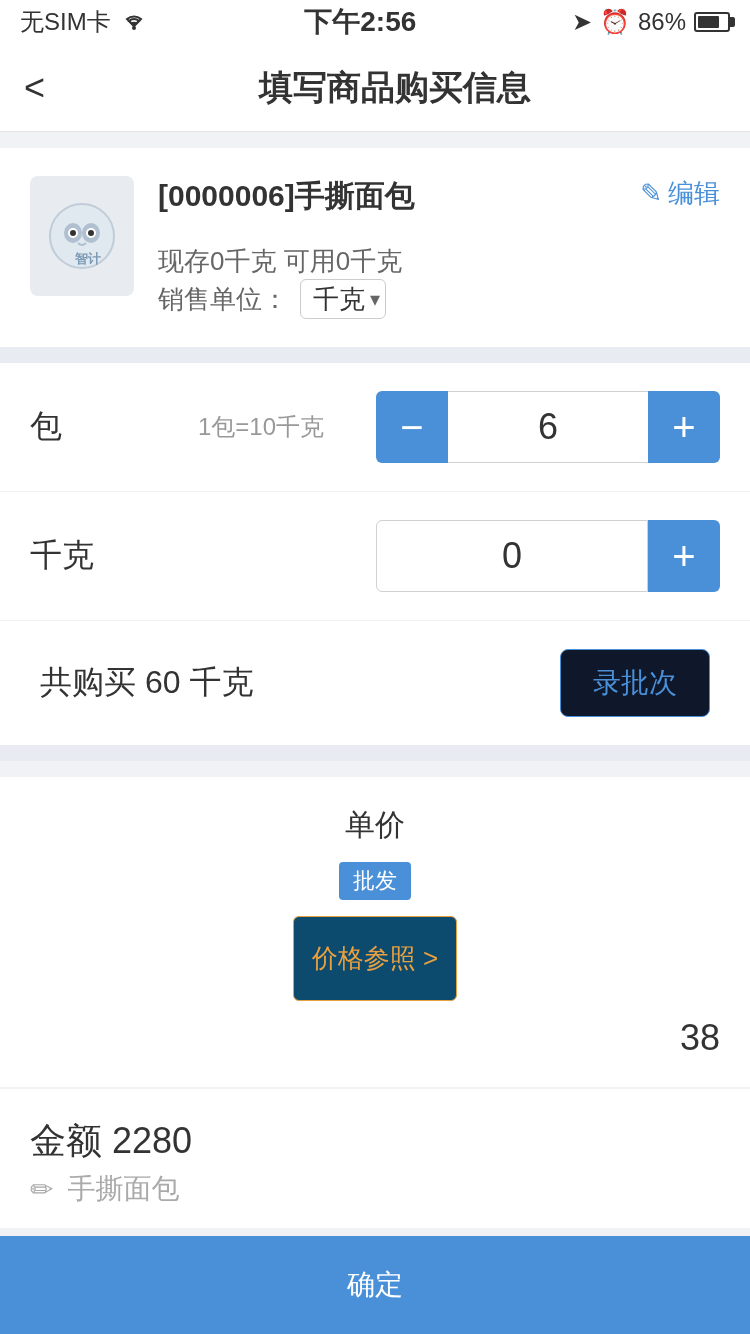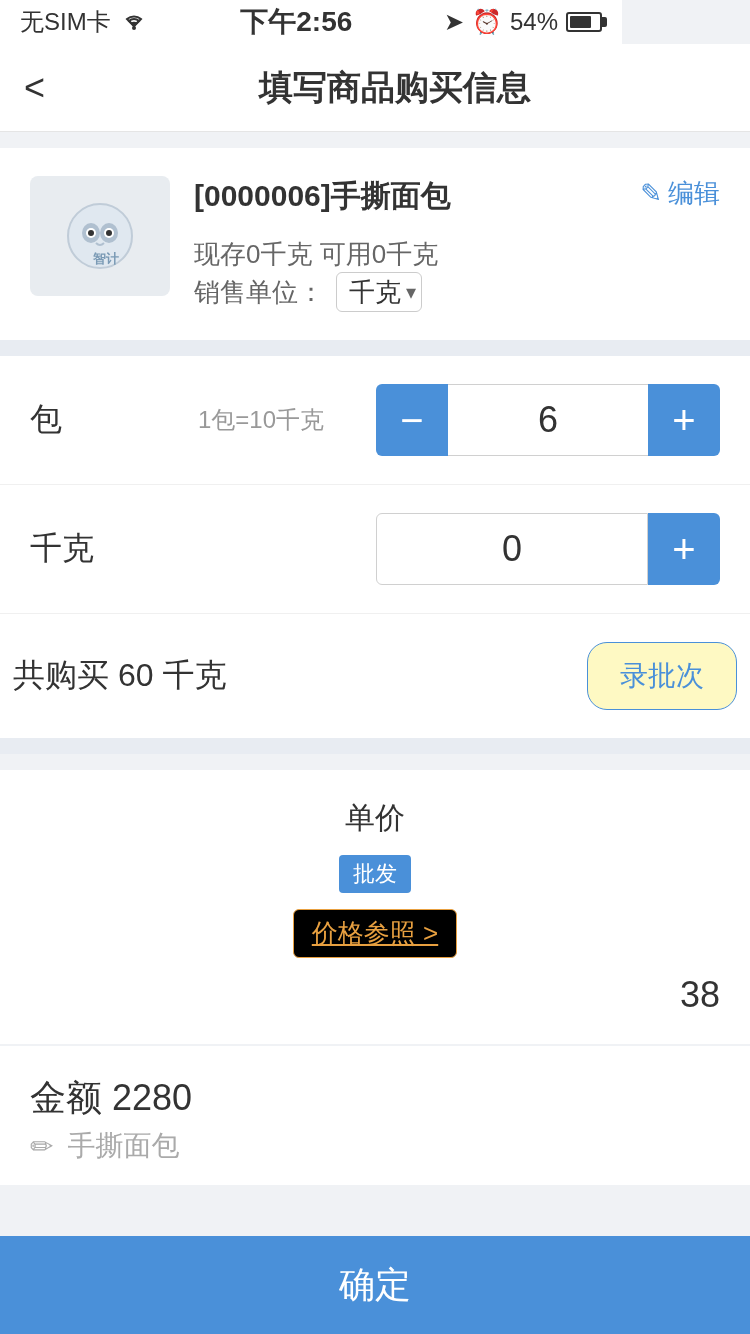--- a/index.html
+++ b/index.html
@@ -8,21 +8,21 @@
       width: 750px;
       min-height: 1334px;
       font-family: -apple-system, 'PingFang SC', 'Helvetica Neue', sans-serif;
       background: #f0f2f5;
       font-size: 28px;
       color: #333;
     }
 
     
     .status-bar {
-      width: 622px;
+      width: 750px;
       height: 44px;
       background: #fff;
       display: flex;
       align-items: center;
       justify-content: space-between;
       padding: 0 20px;
       font-size: 24px;
       color: #333;
       font-weight: 500;
     }
@@ -59,41 +59,41 @@
     .product-card {
       background: #fff;
       margin-top: 16px;
       padding: 28px 30px;
       display: flex;
       align-items: flex-start;
       gap: 24px;
       position: relative;
     }
     .product-thumb {
-      width: 140px;
+      width: 104px;
       height: 120px;
       background: #e8ecf0;
       border-radius: 8px;
       display: flex;
       align-items: center;
       justify-content: center;
       flex-shrink: 0;
     }
     .owl-logo {
       width: 70px;
       height: 70px;
     }
     .product-info {
       flex: 1;
     }
     .product-name {
       font-size: 30px;
       font-weight: 600;
       color: #333;
-      margin-bottom: 20px;
+      margin-bottom: 27px;
     }
     .product-stock {
       font-size: 26px;
       color: #666;
     }
     .product-unit-row {
       display: flex;
       align-items: center;
       gap: 12px;
       font-size: 26px;
@@ -203,33 +203,33 @@
       color: #333;
       outline: none;
     }
 
     
     .total-row {
       background: #fff;
       display: flex;
       align-items: center;
       justify-content: space-between;
-      padding: 28px 13px;
+      padding: 28px 40px;
     }
     .total-label {
       font-size: 32px;
       color: #333;
     }
     .record-btn {
       border: 1px solid #4a90d9;
-      border-radius: 20px;
+      border-radius: 8px;
       padding: 14px 32px;
       font-size: 28px;
       color: #4a90d9;
-      background: #fef9c3;
+      background: #0f172a;
       cursor: pointer;
     }
 
     
     .price-section {
       background: #fff;
       margin-top: 16px;
       padding: 28px 30px;
     }
     .price-row {
@@ -245,29 +245,28 @@
     .price-tag {
       background: #4a90d9;
       color: #fff;
       font-size: 22px;
       padding: 4px 14px;
       border-radius: 4px;
     }
     .price-ref-btn {
       border: 1.5px solid #e8a040;
       border-radius: 6px;
-      padding: 6px 18px;
+      padding: 24px 18px;
       font-size: 26px;
       color: #e8a040;
-      background: #000000;
+      background: #0c4a6e;
       cursor: pointer;
       display: flex;
       align-items: center;
       gap: 6px;
-      text-decoration: underline;
     }
     .price-value {
       margin-left: auto;
       font-size: 36px;
       color: #333;
       font-weight: 500;
     }
 
     
     .amount-section {
@@ -298,21 +297,21 @@
 
     
     .confirm-btn {
       position: fixed;
       bottom: 0;
       left: 0;
       width: 750px;
       height: 98px;
       background: #4a90d9;
       color: #fff;
-      font-size: 36px;
+      font-size: 28px;
       font-weight: 500;
       border: none;
       cursor: pointer;
       display: flex;
       align-items: center;
       justify-content: center;
     }
 
     .page-wrapper {
       display: flex;
@@ -335,21 +334,21 @@
           <path d="M15 18l5-5a7 7 0 00-10 0l5 5z" fill="none" stroke="#333" stroke-width="2"></path>
           <path d="M15 18l7-7a11 11 0 00-14 0l7 7z" fill="none" stroke="#333" stroke-width="2"></path>
           <circle cx="15" cy="20" r="2" fill="#333"></circle>
         </svg>
       </span>
     </div>
     <div class="status-center">下午2:56</div>
     <div class="status-right">
       <span>➤</span>
       <span>⏰</span>
-      <span>54%</span>
+      <span>86%</span>
       <span style="display:inline-block;width:36px;height:20px;border:2px solid #333;border-radius:3px;position:relative;padding:2px;">
         <span style="display:block;width:75%;height:100%;background:#333;border-radius:1px;"></span>
         <span style="position:absolute;right:-7px;top:50%;transform:translateY(-50%);width:5px;height:10px;background:#333;border-radius:0 2px 2px 0;"></span>
       </span>
     </div>
   </div>
 
   <div class="nav-bar">
     <div class="nav-back">&lt;</div>
     <div class="nav-title">填写商品购买信息</div>

